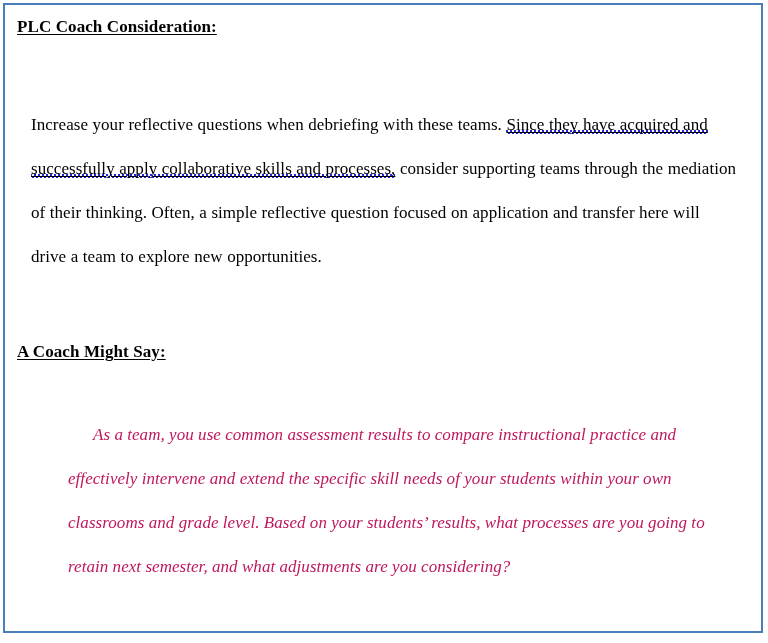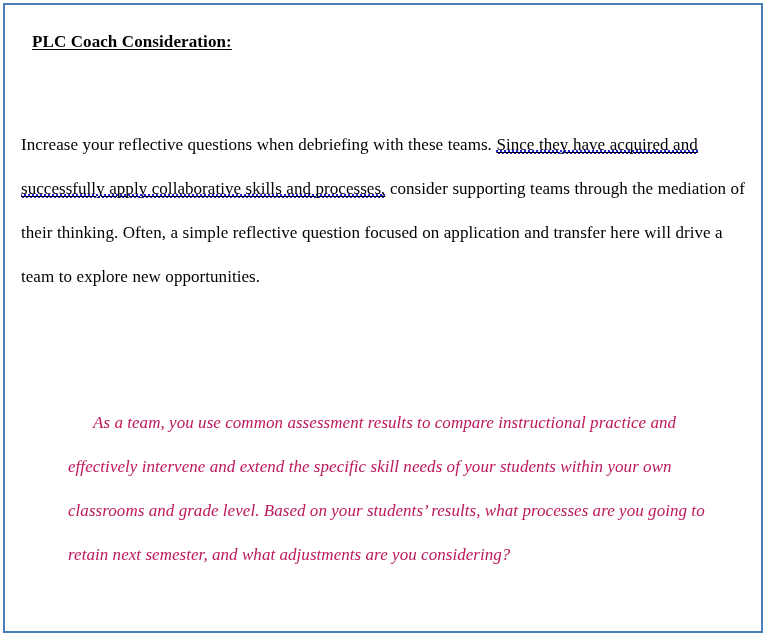--- a/index.html
+++ b/index.html
@@ -35,34 +35,34 @@
 
   
   .heading {
     font-family: "Liberation Serif", "DejaVu Serif", serif;
     font-weight: bold;
     font-size: 17px;
     color: #000000;
     text-decoration: underline;
     text-underline-offset: 2px;
     line-height: 1.25;
-    margin: 15px;
+    margin: 0;
     display: inline-block;
     letter-spacing: 0.1px;
   }
 
   .heading-row { line-height: 0; }
 
   
   .body-para {
     font-family: "Liberation Serif", "DejaVu Serif", serif;
     font-size: 17px;
     color: #000000;
     line-height: 44px;
-    margin: 4px;
+    margin: 14px;
     text-align: left;
     letter-spacing: 0.05px;
     word-spacing: 0.2px;
   }
 
   
   .flagged {
     text-decoration: underline;
     text-underline-offset: 2px;
     text-decoration-thickness: 1px;
@@ -103,19 +103,22 @@
     <div class="heading-row">
       <span class="heading">PLC Coach Consideration:</span>
     </div>
 
     <div class="gap-after-heading"></div>
 
     <p class="body-para"><span>Increase your reflective questions when debriefing with these teams. </span><span class="flagged">Since they have acquired and successfully apply collaborative skills and processes,</span><span> consider supporting teams through the mediation of their thinking.  Often, a simple reflective question focused on application and transfer here will drive a team to explore new opportunities.</span></p>
 
     <div class="gap-before-coach"></div>
 
+    <div class="heading-row">
+      <span class="heading">A Coach Might Say:</span>
+    </div>
 
     <div class="gap-after-coach"></div>
 
     <p class="quote-block">As a team, you use common assessment results to compare instructional practice and effectively intervene and extend the specific skill needs of your students within your own classrooms and grade level.  Based on your students’ results, what processes are you going to retain next semester, and what adjustments are you considering?</p>
 
   </div>
 </div>
 
 </body></html>

